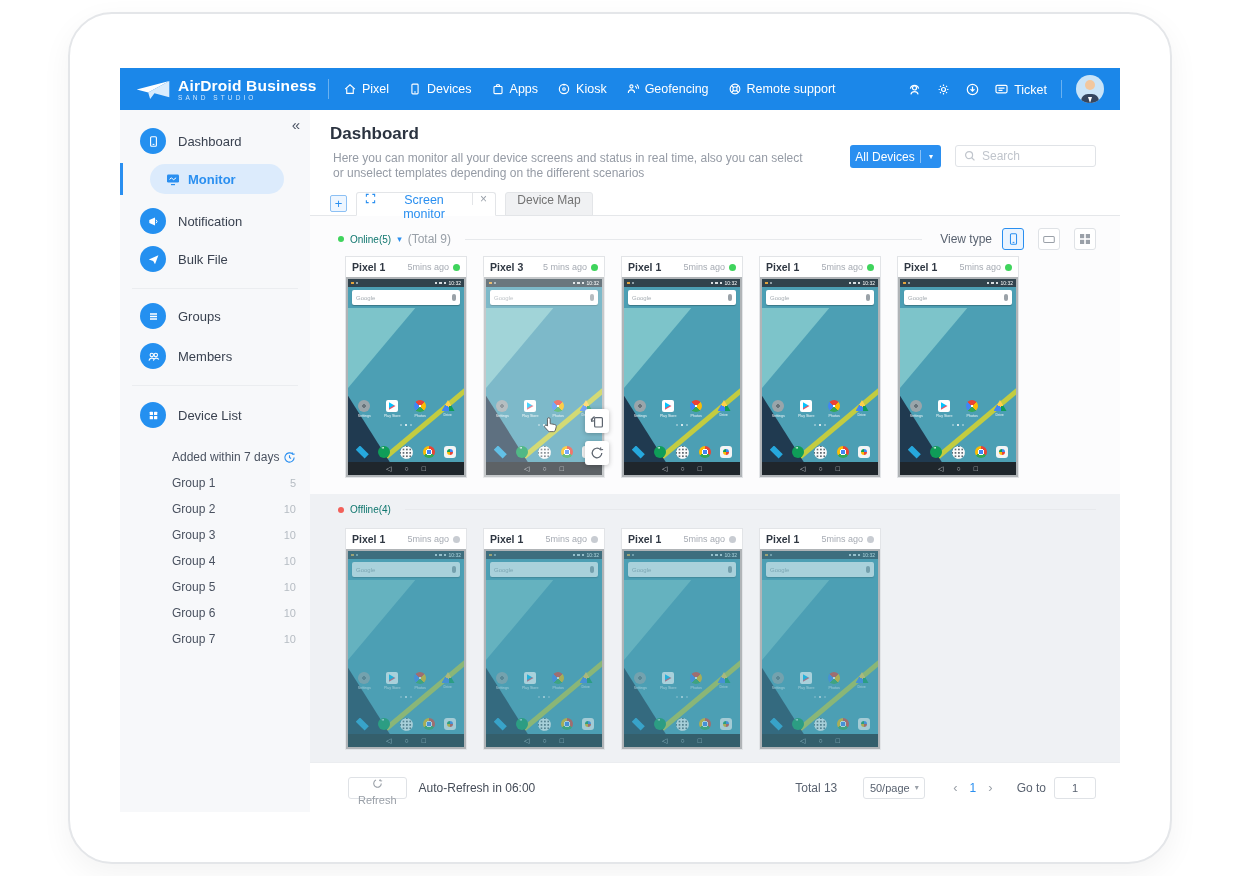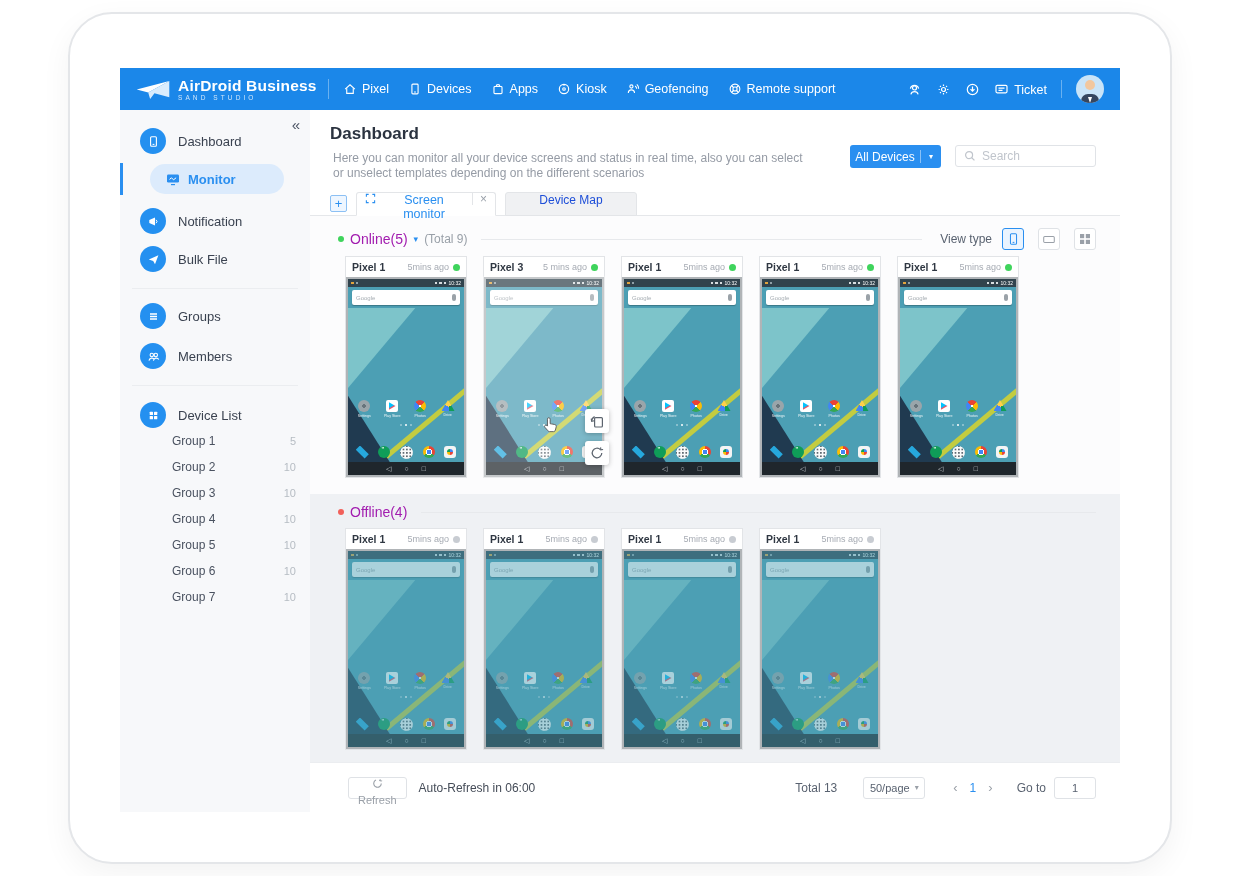--- a/index.html
+++ b/index.html
@@ -62,31 +62,31 @@
 
   
   .tabbar { position:absolute; left:0; right:0; top:82px; height:24px; border-bottom:1px solid #e5e7ea; }
   .add-tab { position:absolute; left:20px; top:3px; width:17px; height:17px; border:1px solid #8cc0f4; border-radius:2px;
              background:#eef6ff; color:#2a8ff0; font-size:13px; line-height:15px; text-align:center; cursor:pointer; }
   .tab { position:absolute; top:0; height:24px; display:flex; align-items:flex-start; border:1px solid #e3e5e8;
          border-radius:3px 3px 0 0; font-size:12.5px; cursor:pointer; }
   .tab.active { left:46px; width:140px; background:#fff; border-bottom-color:#fff; color:#2a8ff0; z-index:2; padding:0 8px; gap:7px; }
   .tab.active .tab-label { flex:1; text-align:center; }
   .tab-x { color:#9aa1aa; font-size:12px; border-left:1px solid #e3e5e8; padding-left:7px; line-height:12px; }
-  .tab.inactive { left:195px; width:132px; background:#f0f1f3; color:#1d4ed8; justify-content:center; font-size:12px; }
+  .tab.inactive { left:195px; width:88px; background:#f0f1f3; color:#737373; justify-content:center; font-size:12px; }
 
   
   .content { position:absolute; left:0; right:0; top:106px; bottom:50px; }
   .sec-online { position:absolute; left:0; right:0; top:0; height:278px; background:#fcfcfd; }
   .sec-offline { position:absolute; left:0; right:0; top:278px; bottom:0; background:#eff1f4; }
   .sec-head { position:absolute; left:28px; right:24px; display:flex; align-items:center; gap:6px; }
   .sec-online .sec-head { top:12px; } .sec-offline .sec-head { top:10px; }
   .status-dot { width:6px; height:6px; border-radius:50%; }
   .dot-green { background:#3fd45c; } .dot-red { background:#f2605a; }
-  .sec-label { font-size:14px; color:#a21caf; }
+  .sec-label { font-size:10px; color:#0f766e; }
   .sec-caret { font-size:9px; color:#2a8ff0; cursor:pointer; }
   .sec-total { font-size:12px; color:#99a0a8; }
   .sec-line { flex:1; height:1px; background:#e7e9ec; margin-left:8px; }
   .vt-label { font-size:12px; color:#596270; margin:0 4px 0 12px; }
   .vt { width:22px; height:22px; border:1px solid #dfe2e6; border-radius:3px; background:#fff; display:flex;
         align-items:center; justify-content:center; cursor:pointer; margin-left:8px; }
   .vt.active { border-color:#2a8ff0; background:#eaf4ff; }
 
   .cards { position:absolute; left:35px; display:flex; gap:16px; }
   .sec-online .cards { top:40px; } .sec-offline .cards { top:34px; }
@@ -355,20 +355,30 @@
             <svg width="13" height="13" viewBox="0 0 13 13" fill="#fff">
               <rect x="2.7" y="2.7" width="3.3" height="3.3" rx=".6"></rect>
               <rect x="7" y="2.7" width="3.3" height="3.3" rx=".6"></rect>
               <rect x="2.7" y="7" width="3.3" height="3.3" rx=".6"></rect>
               <rect x="7" y="7" width="3.3" height="3.3" rx=".6"></rect>
             </svg>
           </span>
       <span class="lab">Device List</span>
     </div>
 
+    <div class="group-row mt16">
+      <span>Added within 7 days</span>
+      <span class="hist">
+            <svg width="13" height="13" viewBox="0 0 14 14" fill="none" stroke="#2a8ff0" stroke-width="1.2">
+              <path d="M12 7 a5 5 0 1 1-1.5-3.6"></path>
+              <path d="M10.2 1.6 l.4 2 2-.4" stroke-width="1.1"></path>
+              <path d="M7 4.6 V7 l1.7 1"></path>
+            </svg>
+          </span>
+    </div>
 
     <div>
 
         <div class="group-row">
           <span>Group 1</span>
           <span class="count">5</span>
         </div>
 
         <div class="group-row">
           <span>Group 2</span>

